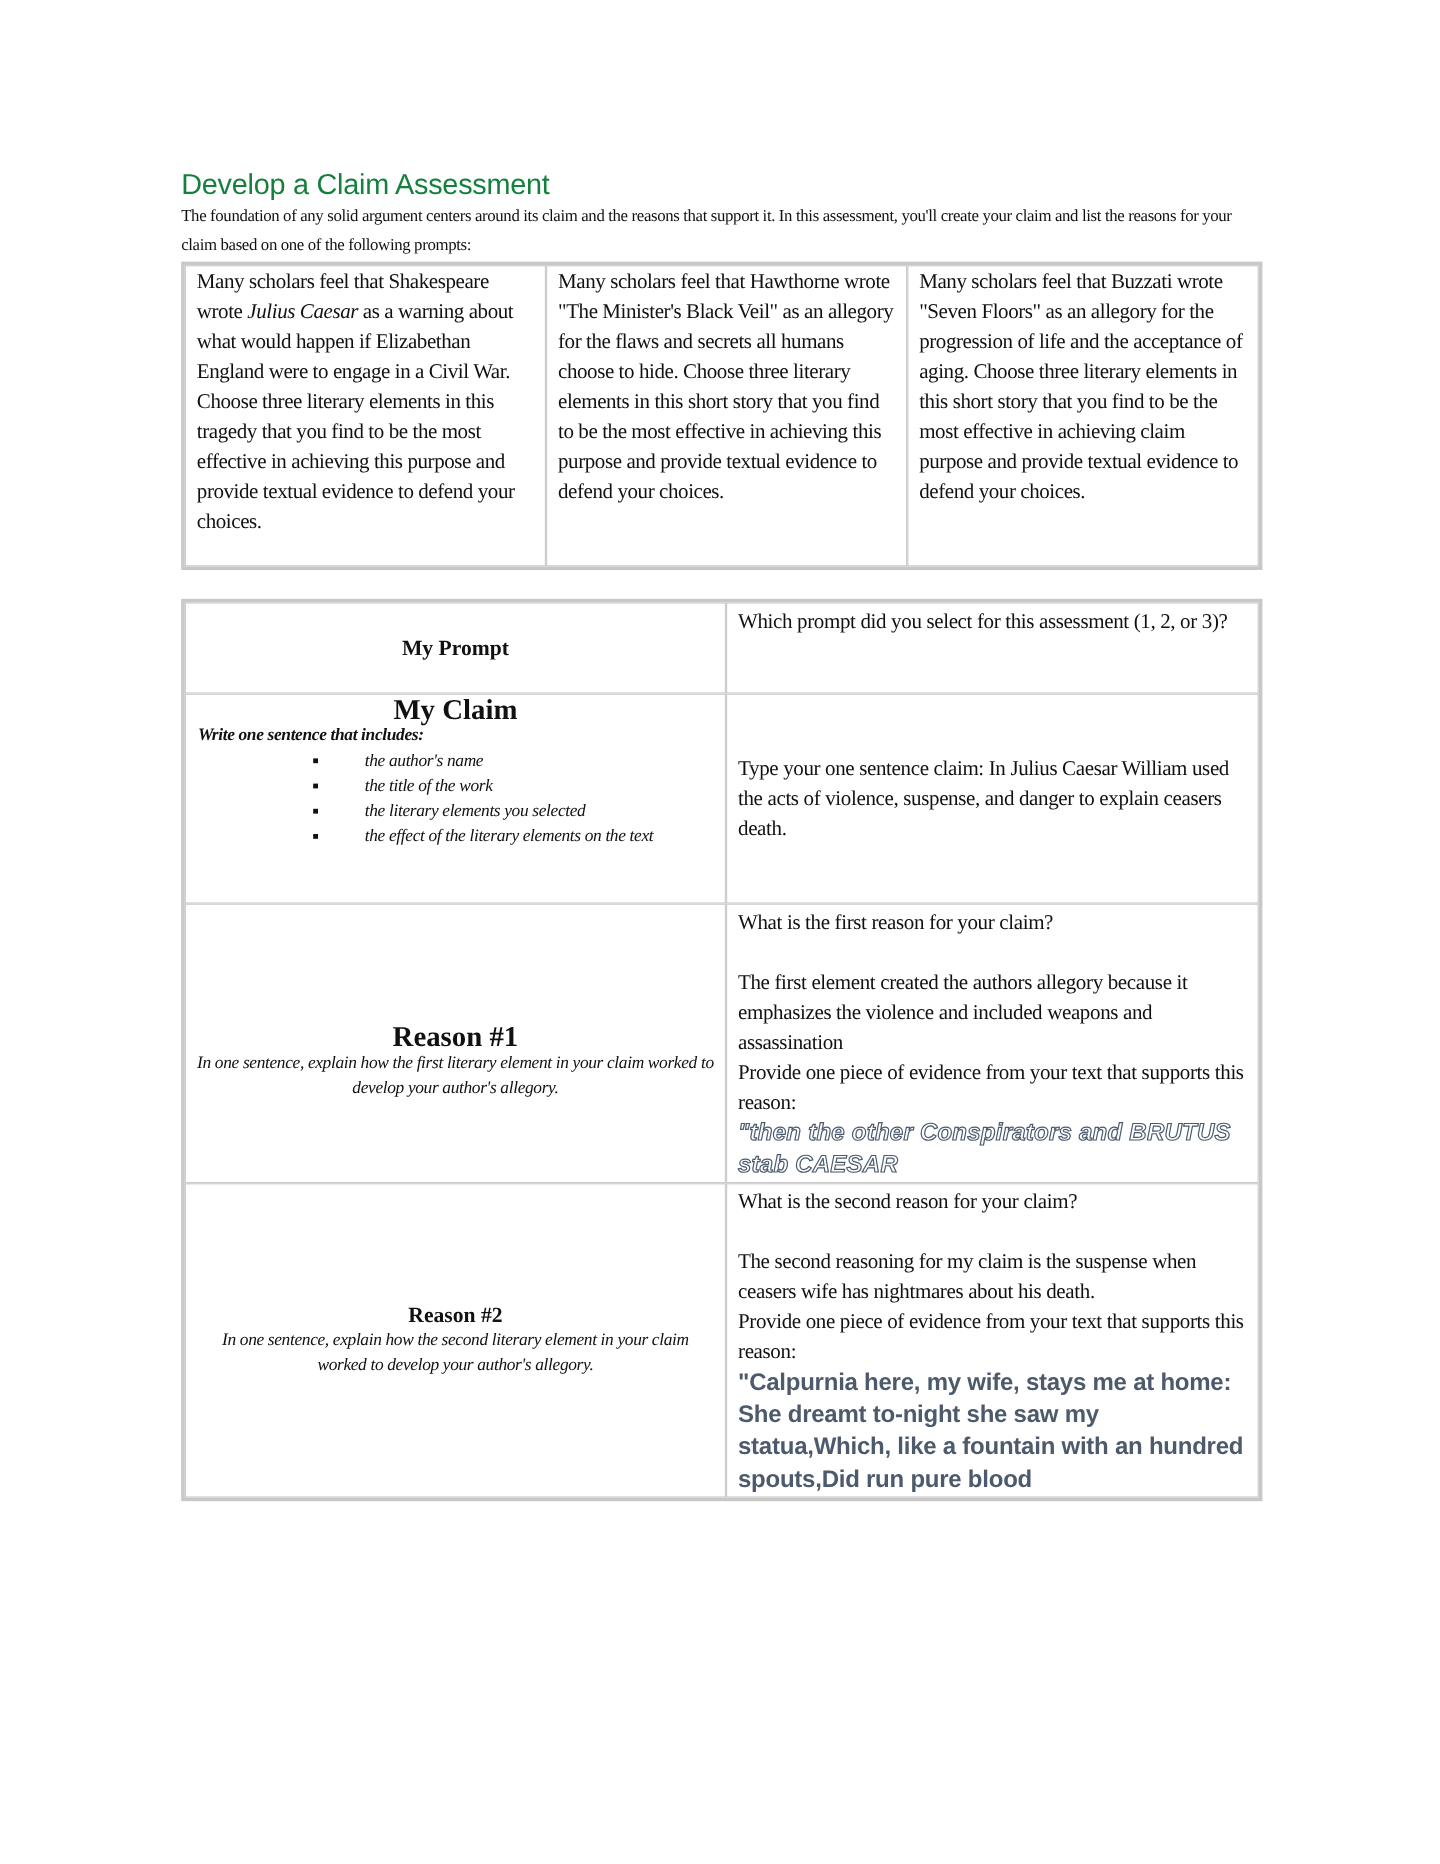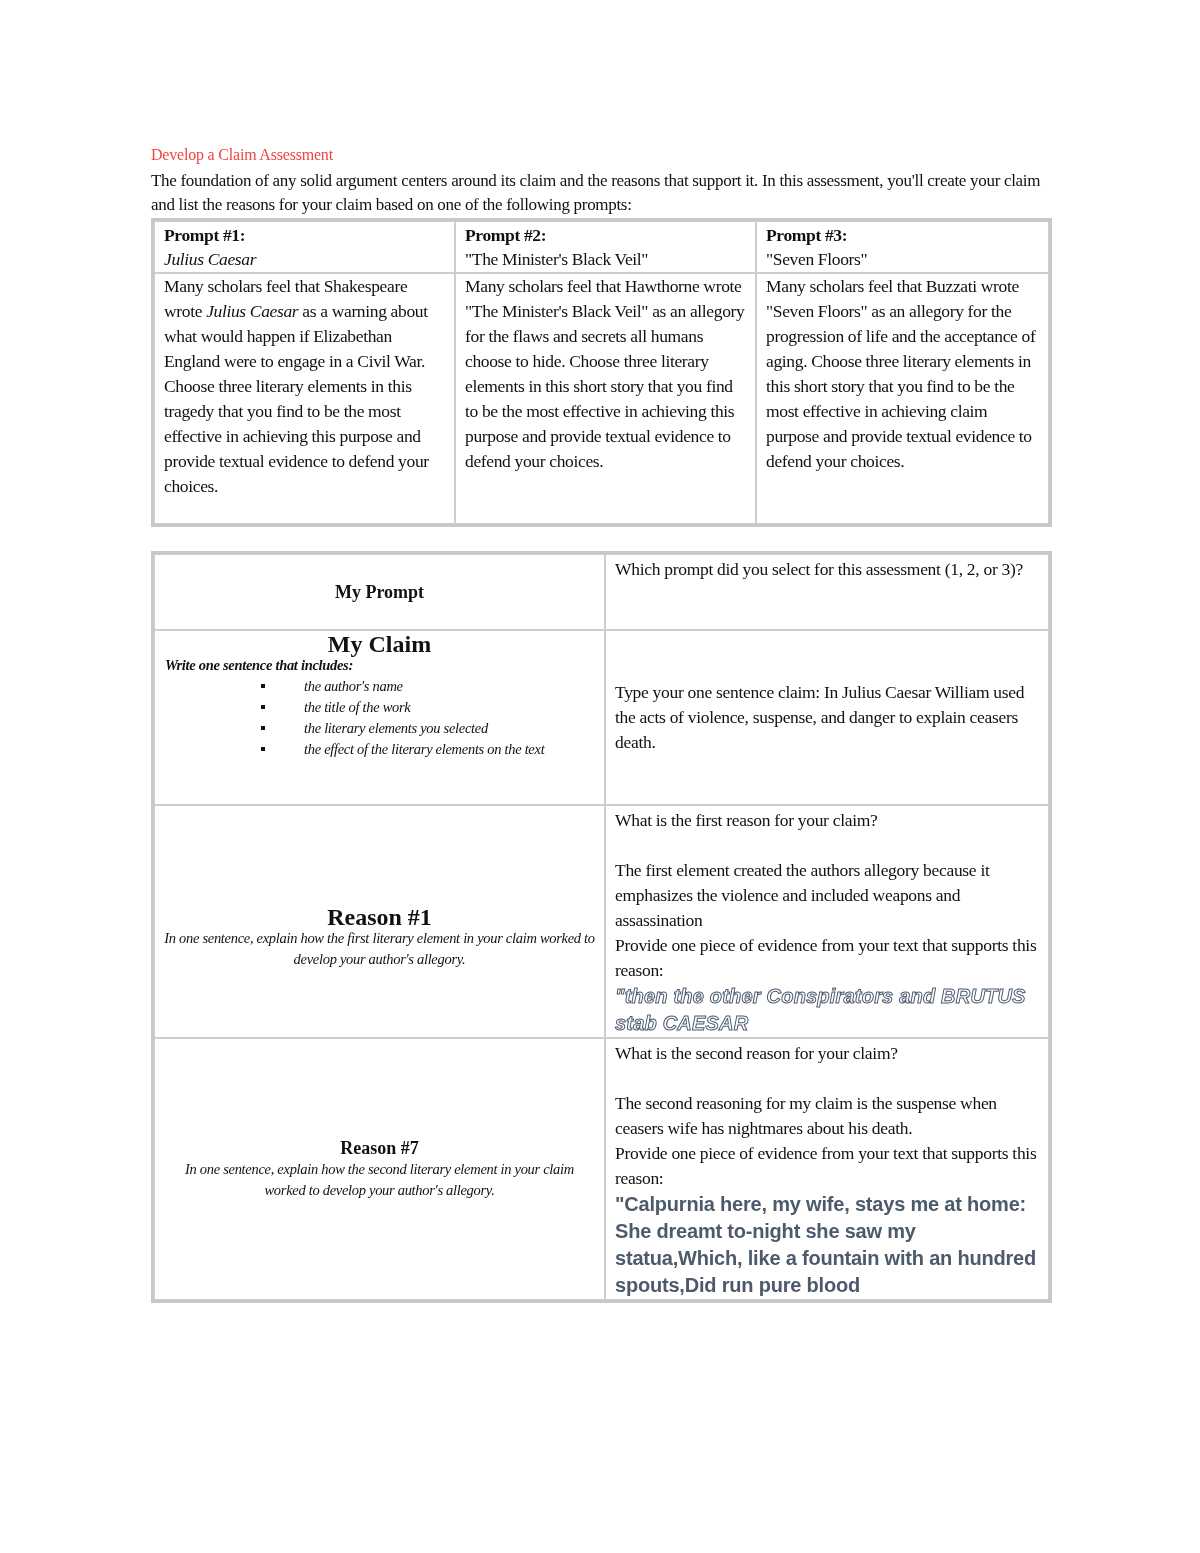--- a/index.html
+++ b/index.html
@@ -1,21 +1,21 @@
 <!DOCTYPE html>
 <html><head>
   <meta charset="utf-8">
   <style>
     html, body { margin: 0; padding: 0; background: #ffffff; }
     body { width: 1200px; height: 1553px; position: relative; overflow: hidden;
            font-family: "DejaVu Serif", "Liberation Serif", serif; color: #111; }
     .page { position: absolute; left: 151px; top: 143px; width: 900px; }
-    .title { color: #ef4444; font-size: 16px; line-height: 24px; margin: 0 0 2px 0; font-weight: normal;
-             font-family: Liberation Serif, serif; letter-spacing: -0.2px; }
-    .intro { font-size: 17px; line-height: 24px; margin: 0; font-family: "Liberation Serif", serif; letter-spacing: -0.3px; }
+    .title { color: #15803d; font-size: 24px; line-height: 24px; margin: 0 0 2px 0; font-weight: normal;
+             font-family: Liberation Sans, sans-serif; letter-spacing: -0.2px; }
+    .intro { font-size: 14px; line-height: 24px; margin: 0; font-family: "Liberation Serif", serif; letter-spacing: -0.3px; }
     table { border-collapse: separate; border-spacing: 0; }
     .prompts { width: 901px; margin-top: 1px; border: 3px solid #c8c8c8; }
     .prompts td { border: 1.5px solid #cdcdcd; vertical-align: top; padding: 0 8px 0 9px;
                   font-family: "Liberation Serif", serif; font-size: 17.5px; line-height: 25px; letter-spacing: -0.35px; }
     .prompts td.c1 { width: 282px; }
     .prompts td.c2 { width: 282px; }
     .prompts .hdr td { height: 49px; }
     .prompts .body td { height: 249px; }
     .prompts b { font-weight: bold; display: block; line-height: 24px; margin-top: 1px; }
     .prompts .sub { display: block; line-height: 25px; }
@@ -46,34 +46,20 @@
   </style>
 </head>
 <body>
 
 <div class="page">
   <h1 class="title">Develop a Claim Assessment</h1>
   <p class="intro">The foundation of any solid argument centers around its claim and the reasons that support it. In this assessment, you'll create your claim and list the reasons for your claim based on one of the following prompts:</p>
 
   <table class="prompts">
     <tbody>
-        <tr class="hdr">
-      <td class="c1">
-        <b>Prompt #1:</b>
-        <span class="sub it">Julius Caesar</span>
-      </td>
-      <td class="c2">
-        <b>Prompt #2:</b>
-        <span class="sub">"The Minister's Black Veil"</span>
-      </td>
-      <td>
-        <b>Prompt #3:</b>
-        <span class="sub">"Seven Floors"</span>
-      </td>
-    </tr>
     <tr class="body">
       <td class="c1"><span>Many scholars feel that Shakespeare wrote </span><span class="it">Julius Caesar</span><span> as a warning about what would happen if Elizabethan England were to engage in a Civil War. Choose three literary elements in this tragedy that you find to be the most effective in achieving this purpose and provide textual evidence to defend your choices.</span></td>
       <td class="c2">Many scholars feel that Hawthorne wrote "The Minister's Black Veil" as an allegory for the flaws and secrets all humans choose to hide. Choose three literary elements in this short story that you find to be the most effective in achieving this purpose and provide textual evidence to defend your choices.</td>
       <td>Many scholars feel that Buzzati wrote "Seven Floors" as an allegory for the progression of life and the acceptance of aging. Choose three literary elements in this short story that you find to be the most effective in achieving claim purpose and provide textual evidence to defend your choices.</td>
     </tr>
   </tbody>
     </table>
 
   <table class="main">
     <tbody>
@@ -108,21 +94,21 @@
       <td class="right">
         <span>What is the first reason for your claim?</span>
         <span class="spacer"></span>
         <span>The first element created the authors allegory because it emphasizes the violence and included weapons and assassination</span><br>
         <span>Provide one piece of evidence from your text that supports this reason:</span>
         <span class="quote-outline">"then the other Conspirators and BRUTUS stab CAESAR</span>
       </td>
     </tr>
     <tr class="r-r2">
       <td class="left">
-        <span class="lbl" style="font-size:18px;">Reason #7</span>
+        <span class="lbl" style="font-size:18px;">Reason #2</span>
         <span class="hint">In one sentence, explain how the second literary element in your claim worked to develop your author's allegory.</span>
       </td>
       <td class="right">
         <span>What is the second reason for your claim?</span>
         <span class="spacer"></span>
         <span>The second reasoning for my claim is the suspense when ceasers wife has nightmares about his death.</span><br>
         <span>Provide one piece of evidence from your text that supports this reason:</span>
         <span class="quote-solid">"Calpurnia here, my wife, stays me at home: She dreamt to-night she saw my statua,Which, like a fountain with an hundred spouts,Did run pure blood</span>
       </td>
     </tr>

